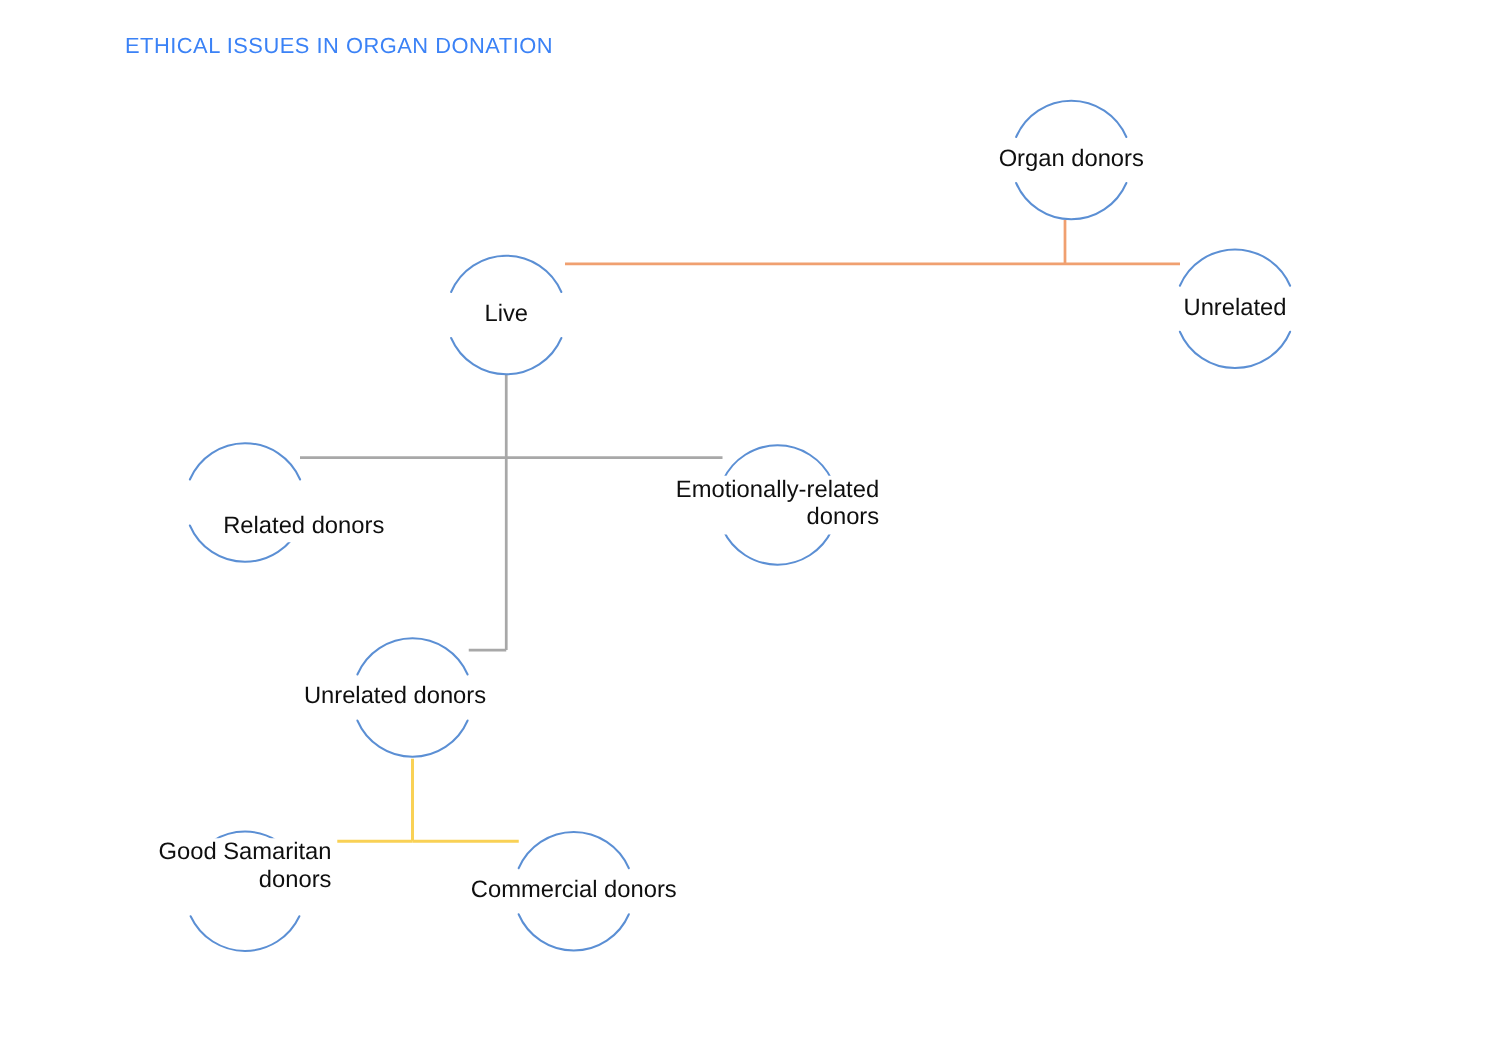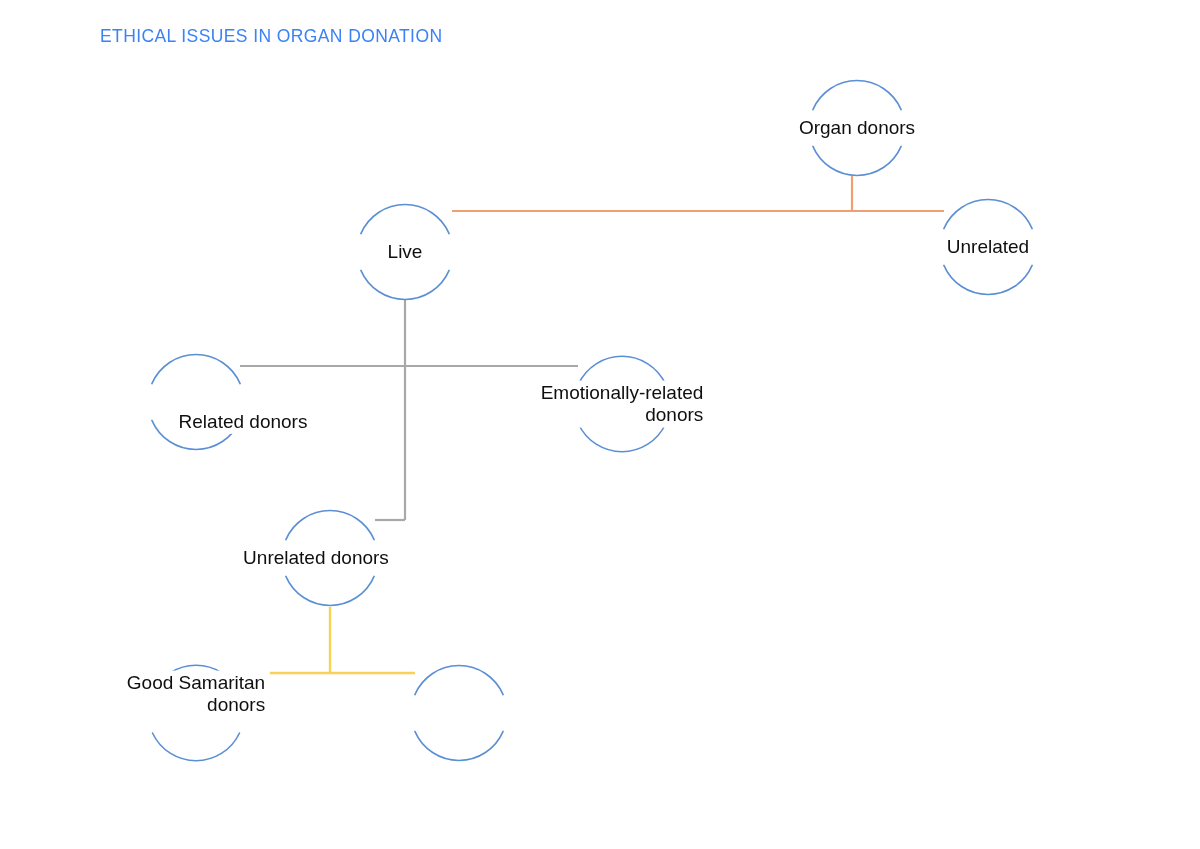--- a/index.html
+++ b/index.html
@@ -143,15 +143,16 @@
   <div class="node-label" style="left:196px; top:422px; font-size:19px;margin-left:47px;">Related donors</div>
 
   <div class="node-label" style="left:622px; top:404px; font-size:19px;">Emotionally-related
 donors</div>
 
   <div class="node-label" style="left:316px; top:558px; font-size:19px;">Unrelated donors</div>
 
   <div class="node-label" style="left:196px; top:694px; font-size:19px;">Good Samaritan
 donors</div>
 
+  <div class="node-label" style="left:459px; top:713px; font-size:19px;">Commercial donors</div>
 
 
 </div>
 
 </body></html>

